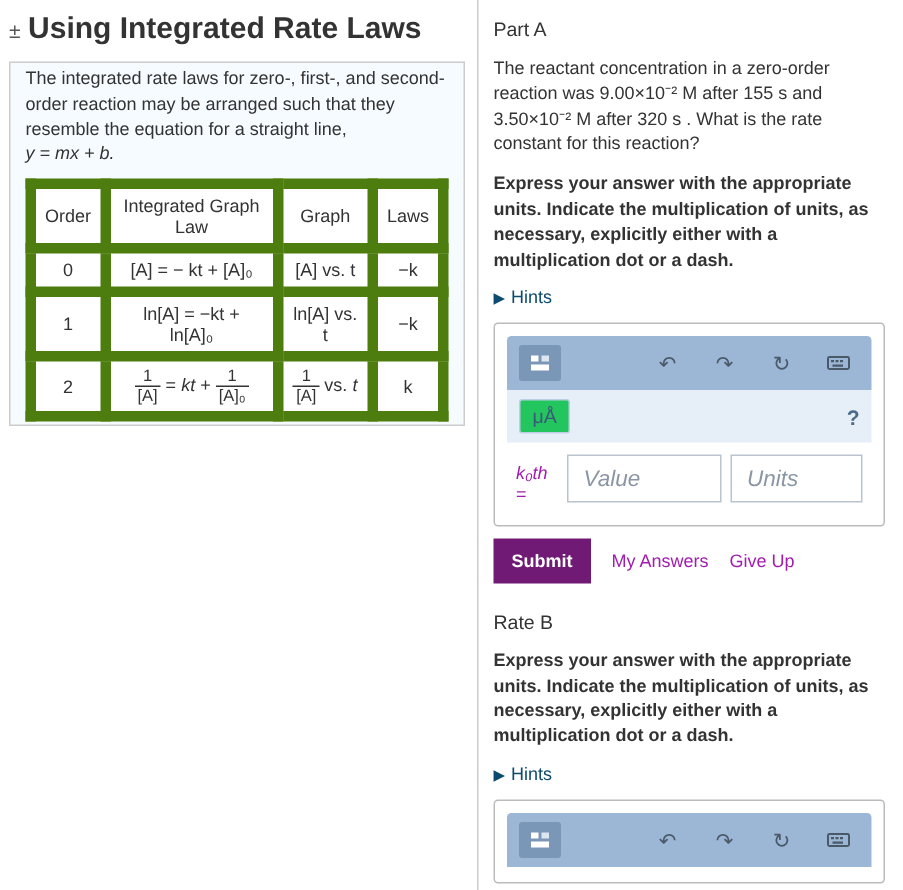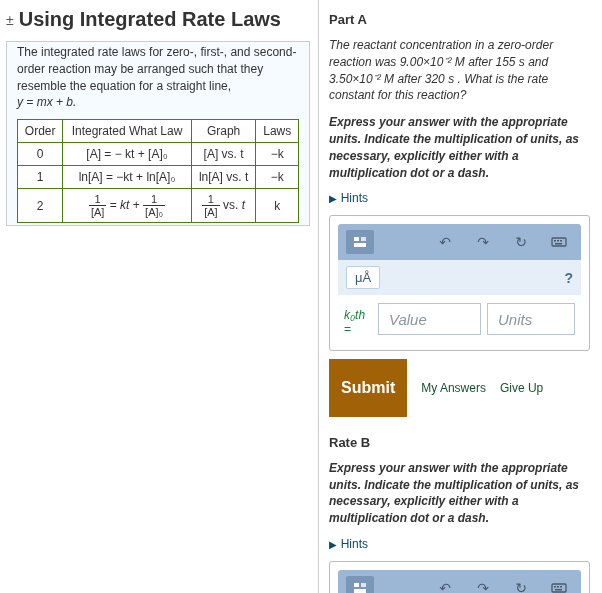--- a/index.html
+++ b/index.html
@@ -6,43 +6,43 @@
   body { margin: 0; font-family: Arial, Helvetica, sans-serif; font-size: 12px; color: #333; background: #fff; width: 602px; }
   .container { display: flex; }
   .left-col { width: 318px; padding: 8px 8px 8px 6px; }
   .right-col { flex: 1; padding: 8px 12px 8px 10px; border-left: 1px solid #ccc; }
   .title-row { display: flex; align-items: center; margin-bottom: 10px; }
   .pm-icon { font-size: 14px; margin-right: 5px; color: #555; }
   .title { font-weight: bold; font-size: 20px; }
   .info-box { border: 1px solid #ccc; background: #f6fbff; padding: 2px 10px; }
   .info-text { line-height: 1.4; margin-bottom: 8px; }
   table.rate { border-collapse: collapse; width: 100%; background: #fff; }
-  table.rate th, table.rate td { border: 1px solid #4d7c0f; padding: 4px 6px; text-align: center; font-size: 12px; margin-top: 28px; }
+  table.rate th, table.rate td { border: 7px solid #4d7c0f; padding: 4px 6px; text-align: center; font-size: 12px; margin-top: 28px; }
   table.rate th { font-weight: normal; }
-  .part-head { font-weight: bold; font-size: 13px; margin: 4px 0 10px; }
-  .part-text { line-height: 1.4; margin-bottom: 10px; font-style: italic; }
+  .part-head { font-weight: normal; font-size: 13px; margin: 4px 0 10px; }
+  .part-text { line-height: 1.4; margin-bottom: 10px; }
   .bold { font-weight: bold; }
   .hints { color: #0c4a6e; font-size: 12px; margin: 8px 0 10px; cursor: pointer; }
   .hints .tri { margin-right: 4px; font-size: 10px; }
   .ans-box { border: 1px solid #bbb; border-radius: 3px; padding: 8px 8px 10px; background: #fff; }
   .toolbar { background: #9cb7d6; border-radius: 3px 3px 0 0; padding: 6px 8px; display: flex; align-items: center; gap: 10px; }
   .tool-btn { width: 28px; height: 24px; background: #7a97b8; border-radius: 2px; display: inline-flex; align-items: center; justify-content: center; color: #fff; font-size: 14px; }
   .tool-btn.light { background: transparent; color: #4a5968; }
   .spacer { flex: 1; }
   .toolbar2 { background: #e6eef7; padding: 6px 8px; display: flex; align-items: center; justify-content: space-between;}
-  .mu-a { color: #3a5a7a; font-size: 13px; padding: 3px 8px; border: 1px solid #bdd0e3; border-radius: 2px; display:inline-block; background:#ffffff;}
+  .mu-a { color: #3a5a7a; font-size: 13px; padding: 3px 8px; border: 1px solid #bdd0e3; border-radius: 2px; display:inline-block; background:#22c55e;}
   .qmark { color: #4a6a8a; font-weight: bold; font-size: 14px; cursor:pointer;}
   .input-row { display: flex; align-items: stretch; padding: 8px 6px 4px; }
-  .lhs-label { width: 34px; font-size: 12px; color: #15803d; text-align: left; padding-top: 6px; line-height:1.1;}
+  .lhs-label { width: 34px; font-size: 12px; color: #a21caf; text-align: left; padding-top: 6px; line-height:1.1;}
   .val-box, .unit-box { border: 1.5px solid #b9c4cf; height: 32px; background: #fff; display: flex; align-items: center; font-style: italic; color: #8a96a3; font-size: 15px; }
   .val-box { flex: 1; padding: 0 10px; margin-right: 6px; }
   .unit-box { width: 88px; padding: 0 10px; }
   .submit-row { display: flex; align-items: center; gap: 14px; margin-top: 8px; }
-  .submit-btn { background: #a16207; color: #fff; font-weight: bold; border: none; padding: 20px 12px; font-size: 16px; cursor: pointer; }
-  .link { color: #14532d; font-size: 12px; cursor: pointer; }
+  .submit-btn { background: #701a75; color: #fff; font-weight: bold; border: none; padding: 8px 12px; font-size: 12px; cursor: pointer; }
+  .link { color: #a21caf; font-size: 12px; cursor: pointer; }
   .partB { margin-top: 18px; }
   .svg-ic { width:16px; height:16px; }
   .frac{display:inline-block;vertical-align:middle;text-align:center;font-size:11px;}
   .frac .n{display:block;border-bottom:1px solid #333;padding:0 2px;}
   .frac .d{display:block;padding:0 2px;}
 </style>
 </head>
 <body>
 
 <div class="container">
@@ -53,21 +53,21 @@
     </div>
     <div class="info-box">
       <div class="info-text">
         <span>The integrated rate laws for zero-, first-, and second-order reaction may be arranged such that they resemble the equation for a straight line,</span><br>
         <span style="font-style:italic">y = mx + b.</span>
       </div>
       <table class="rate">
         <tbody>
             <tr>
           <th>Order</th>
-          <th>Integrated What Law</th>
+          <th>Integrated Graph Law</th>
           <th>Graph</th>
           <th>Laws</th>
         </tr>
         <tr>
           <td>0</td>
           <td>[A] = − kt + [A]₀</td>
           <td>[A] vs. t</td>
           <td>−k</td>
         </tr>
         <tr>

